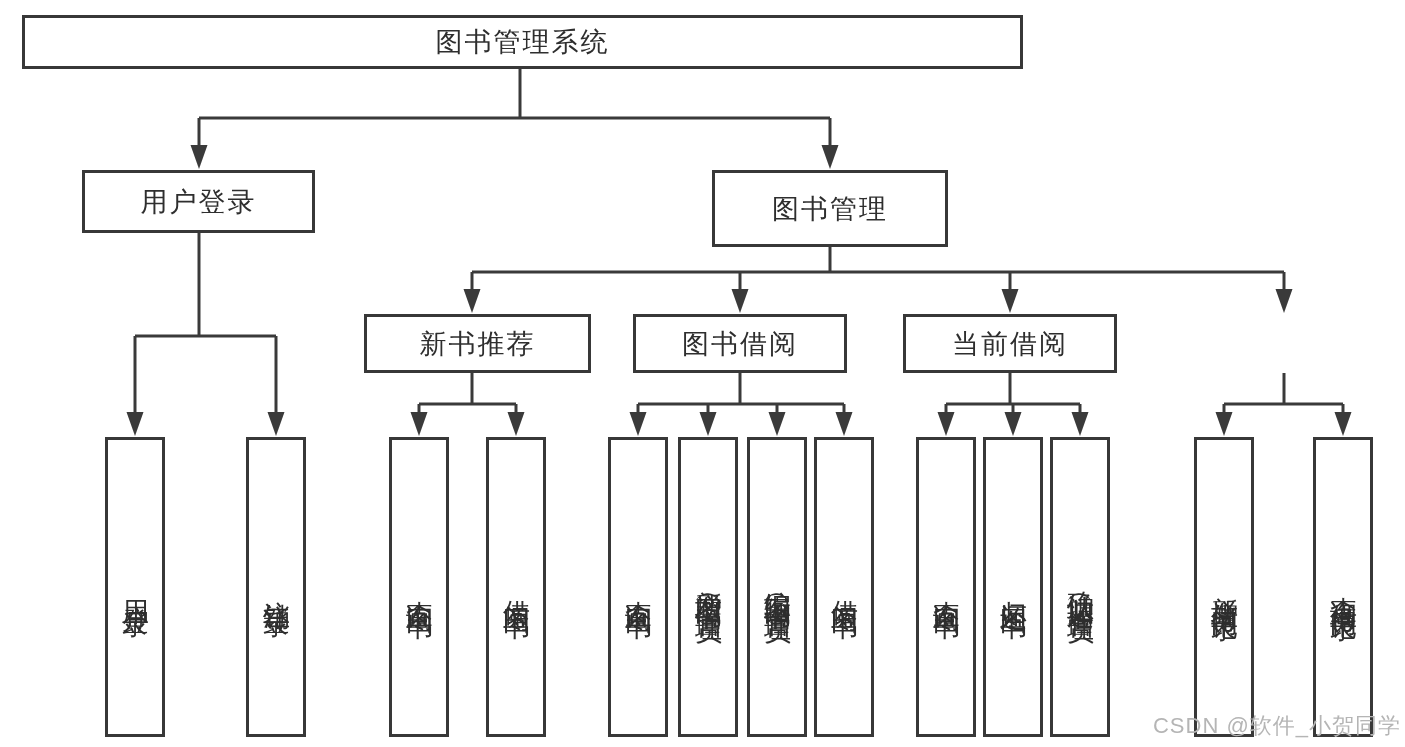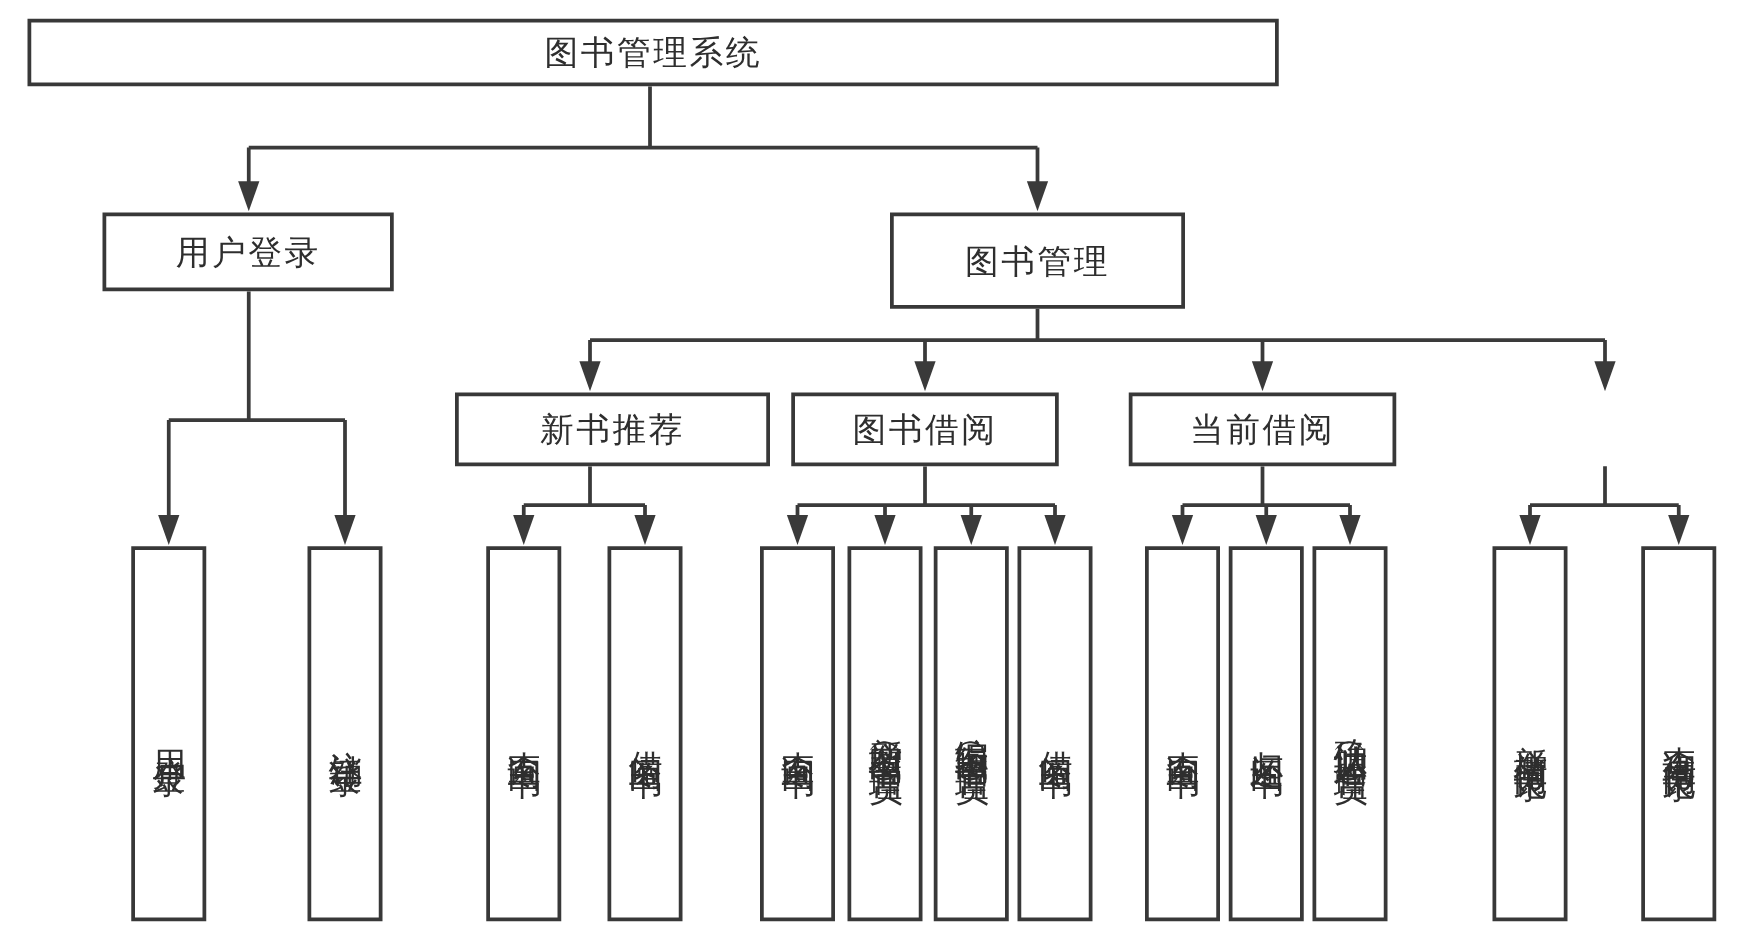--- a/index.html
+++ b/index.html
@@ -129,21 +129,21 @@
       <path class="wire" d="M1343,404 V414"></path>
       <polygon class="ahead" points="1343,436 1334.5,412 1351.5,412"></polygon>
     </g>
   </svg>
 
   <div class="node" style="left:22px; top:15px; width:1001px; height:54px;">图书管理系统</div>
 
   <div class="node" style="left:82px; top:170px; width:233px; height:63px;">用户登录</div>
   <div class="node" style="left:712px; top:170px; width:236px; height:77px;">图书管理</div>
 
-  <div class="node" style="left:364px; top:314px; width:252px; height:59px;">新书推荐</div>
+  <div class="node" style="left:364px; top:314px; width:227px; height:59px;">新书推荐</div>
   <div class="node" style="left:633px; top:314px; width:214px; height:59px;">图书借阅</div>
   <div class="node" style="left:903px; top:314px; width:214px; height:59px;">当前借阅</div>
 
   <div class="leaf" style="left:105px;">
     <span class="vtext">用户登录</span>
   </div>
   <div class="leaf" style="left:246px;">
     <span class="vtext">注销登录</span>
   </div>
 
@@ -177,14 +177,15 @@
     <span class="vtext">确认归还（管理员）</span>
   </div>
 
   <div class="leaf" style="left:1194px;">
     <span class="vtext">新增借阅记录</span>
   </div>
   <div class="leaf" style="left:1313px;">
     <span class="vtext">查询借阅记录</span>
   </div>
 
+  <div class="watermark">CSDN @软件_小贺同学</div>
 
 </div>
 
 </body></html>

